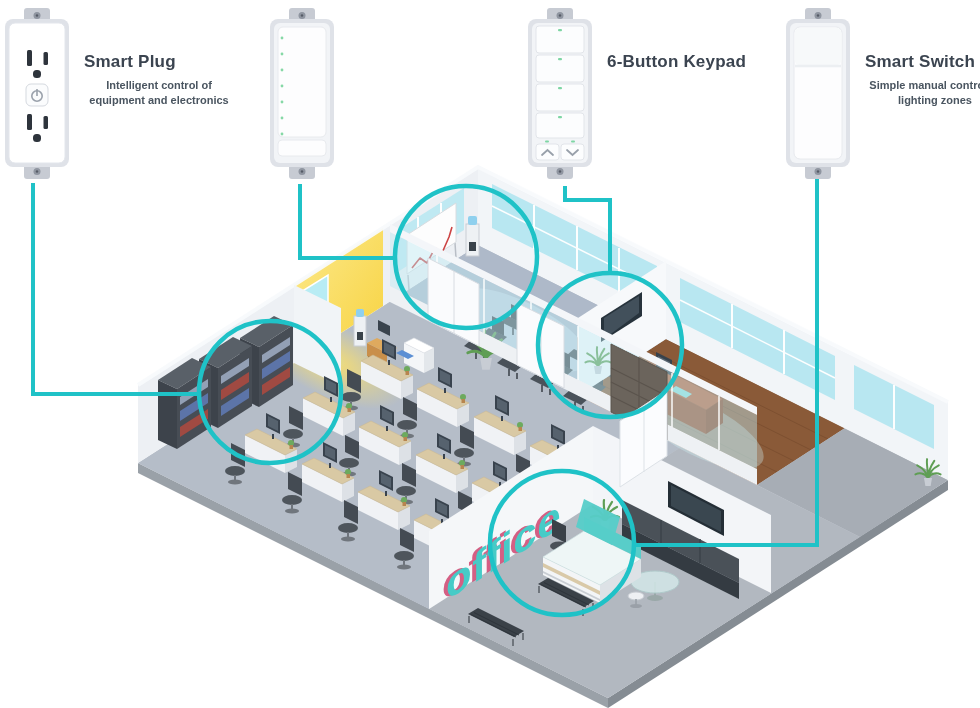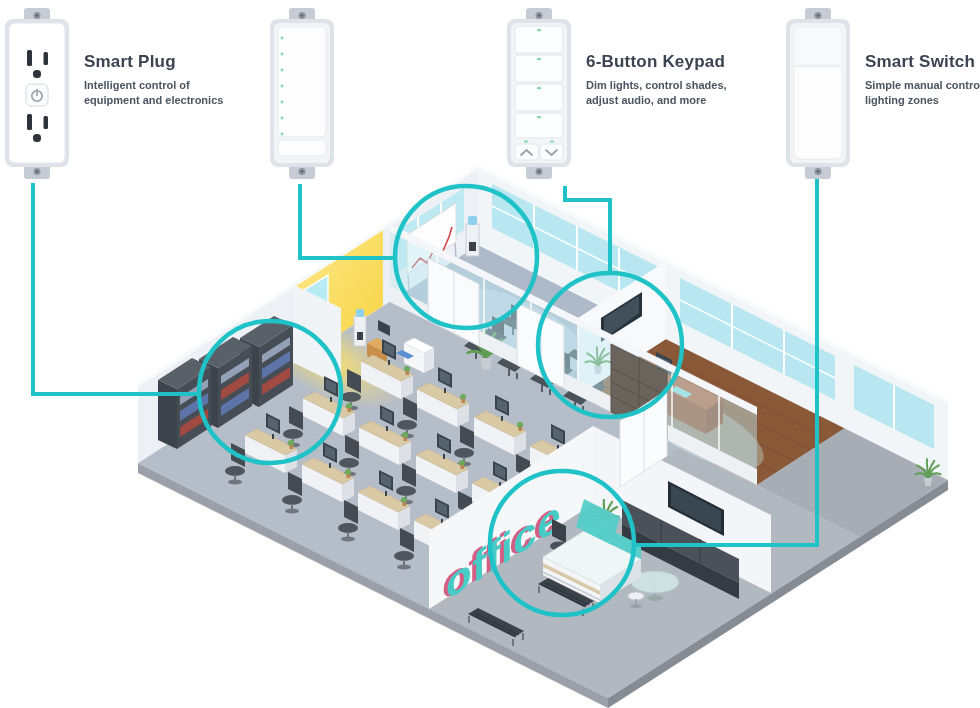--- a/index.html
+++ b/index.html
@@ -3,24 +3,24 @@
 <meta charset="utf-8">
 <style>
   html,body{margin:0;padding:0;background:#ffffff;}
   .stage{position:relative;width:980px;height:708px;background:#ffffff;overflow:hidden;
          font-family:"Liberation Sans",sans-serif;}
   .scene{position:absolute;left:0;top:0;width:980px;height:708px;}
   .device-card{position:absolute;top:6px;display:flex;gap:12px;}
   .device-card .dev{flex:0 0 70px;}
   .dev-text{margin-top:46px;}
   .dev-text h3{margin:0;font-size:17px;font-weight:700;color:#3b4450;letter-spacing:.2px;}
-  .dev-text p{margin:6px 0 0;font-size:11px;font-weight:700;color:#4a5560;line-height:1.35;}
+  .dev-text p{margin:6px 0 0;font-size:11px;font-weight:700;color:#4a5560;line-height:1.35;text-align:center;}
   .c1{left:2px}.c1 .dev-text{width:150px}
   .c2{left:267px}.c2 .dev-text{width:158px}
-  .c3{left:504px}.c3 .dev-text{width:168px}
+  .c3{left:525px}.c3 .dev-text{width:168px}
   .c4{left:783px}.c4 .dev-text{width:140px}
   .sign-text{font-size:42px;font-weight:800;letter-spacing:.5px;font-family:"Liberation Sans",sans-serif;}
 </style>
 </head>
 <body>
 
 <div class="stage">
 
 <svg class="scene" viewBox="0 0 980 708">
   <defs>
@@ -387,21 +387,20 @@
     <rect x="33" y="110" width="4" height="2.2" rx="1" fill="#7ed6a4"></rect>
     <rect x="20" y="134.5" width="4" height="2" rx="1" fill="#7ed6a4"></rect>
     <rect x="46" y="134.5" width="4" height="2" rx="1" fill="#7ed6a4"></rect>
     <rect x="11" y="138" width="23" height="16" rx="3" fill="#fcfdfe" stroke="#e2e5ea"></rect>
     <rect x="36" y="138" width="23" height="16" rx="3" fill="#fcfdfe" stroke="#e2e5ea"></rect>
     <path d="M17,149 l5.5,-5 l5.5,5" stroke="#98a0aa" stroke-width="1.8" fill="none" stroke-linecap="round"></path>
     <path d="M42,144 l5.5,5 l5.5,-5" stroke="#98a0aa" stroke-width="1.8" fill="none" stroke-linecap="round"></path>
   </svg>
   <div class="dev-text">
     <h3>6-Button Keypad</h3>
-    <p>Dim lights, control shades, adjust audio, and more</p>
   </div>
 </div>
 
 <div class="device-card c4">
   <svg class="dev" width="70" height="176" viewBox="0 0 70 176">
     <rect x="22" y="2" width="26" height="15" rx="3" fill="#c7cbd3"></rect>
     <circle cx="35" cy="9.5" r="3.5" fill="#8f95a0"></circle>
         <circle cx="35" cy="9.5" r="1.2" fill="#555b66"></circle>
     <rect x="22" y="158" width="26" height="15" rx="3" fill="#c7cbd3"></rect>
     <circle cx="35" cy="165.5" r="3.5" fill="#8f95a0"></circle>

